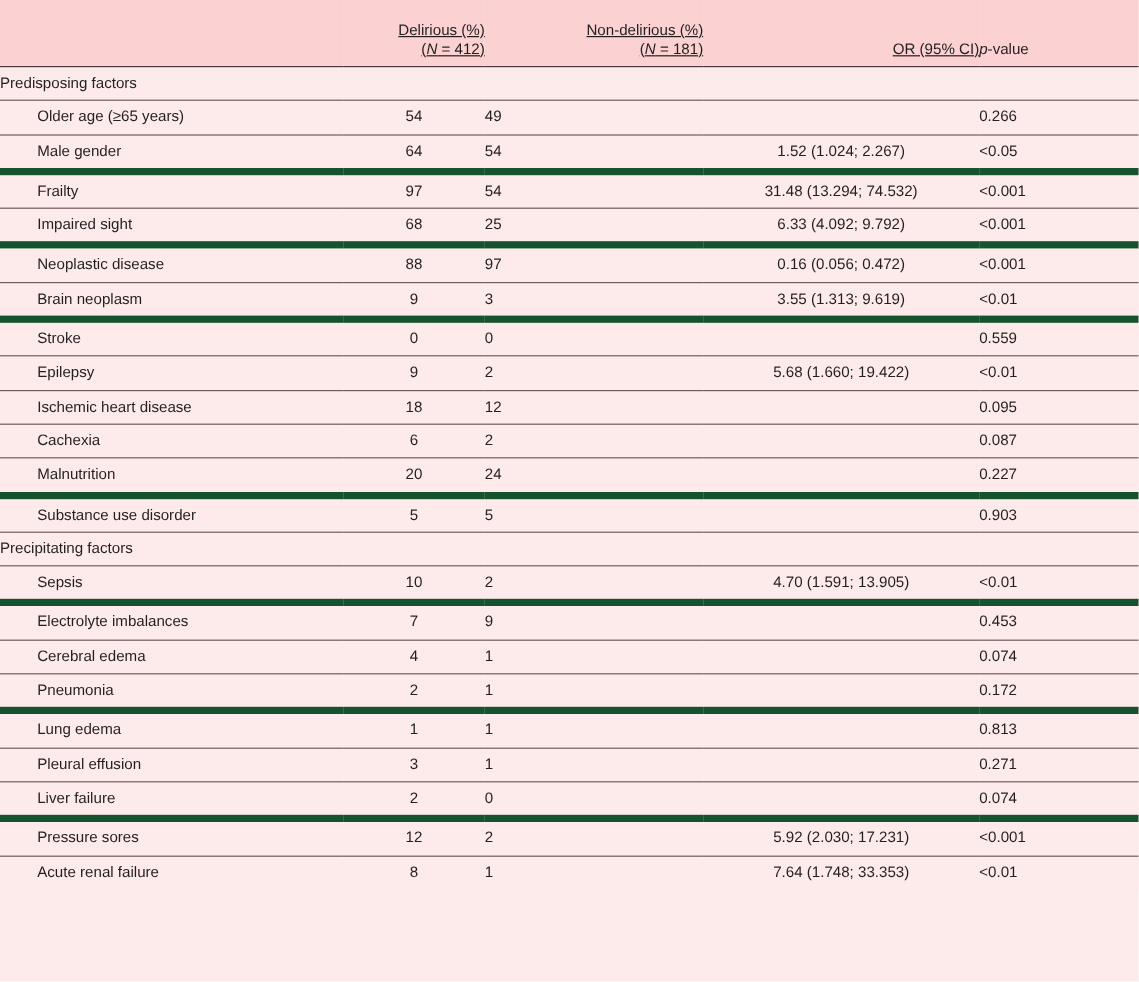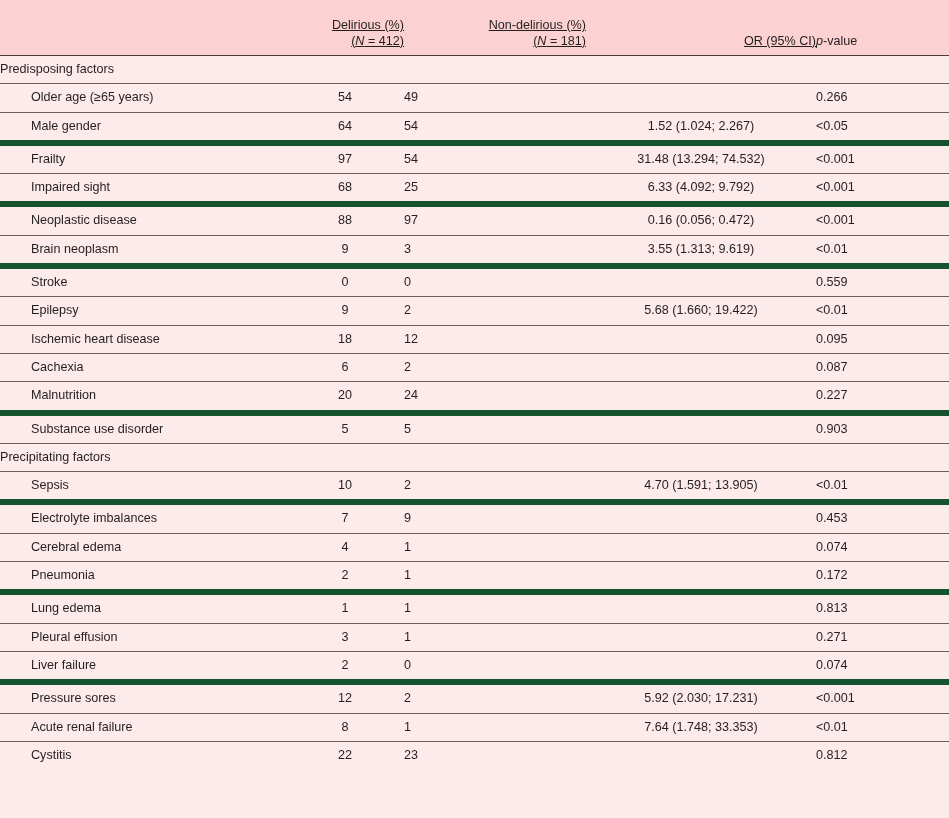--- a/index.html
+++ b/index.html
@@ -279,22 +279,15 @@
           <td class="cell-or">5.92 (2.030; 17.231)</td>
           <td class="cell-p">&lt;0.001</td>
         </tr>
         <tr>
           <td class="cell-label indent">Acute renal failure</td>
           <td class="cell-del">8</td>
           <td class="cell-nondel">1</td>
           <td class="cell-or">7.64 (1.748; 33.353)</td>
           <td class="cell-p">&lt;0.01</td>
         </tr>
-        <tr>
-          <td class="cell-label indent">Cystitis</td>
-          <td class="cell-del">22</td>
-          <td class="cell-nondel">23</td>
-          <td class="cell-or"></td>
-          <td class="cell-p">0.812</td>
-        </tr>
       </tbody>
   </table>
 </div>
 
 </body></html>

